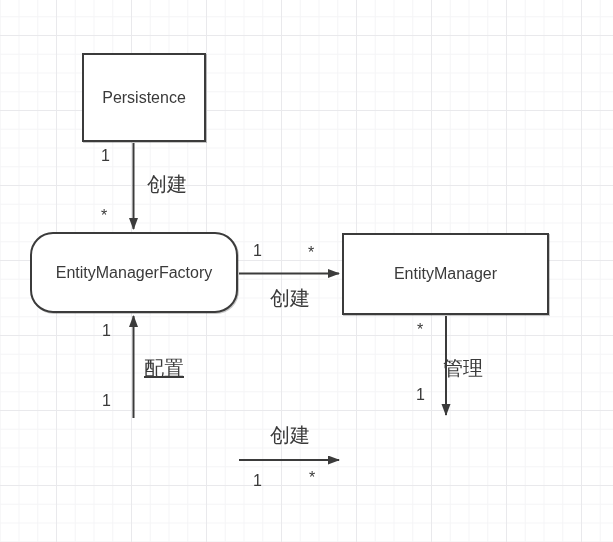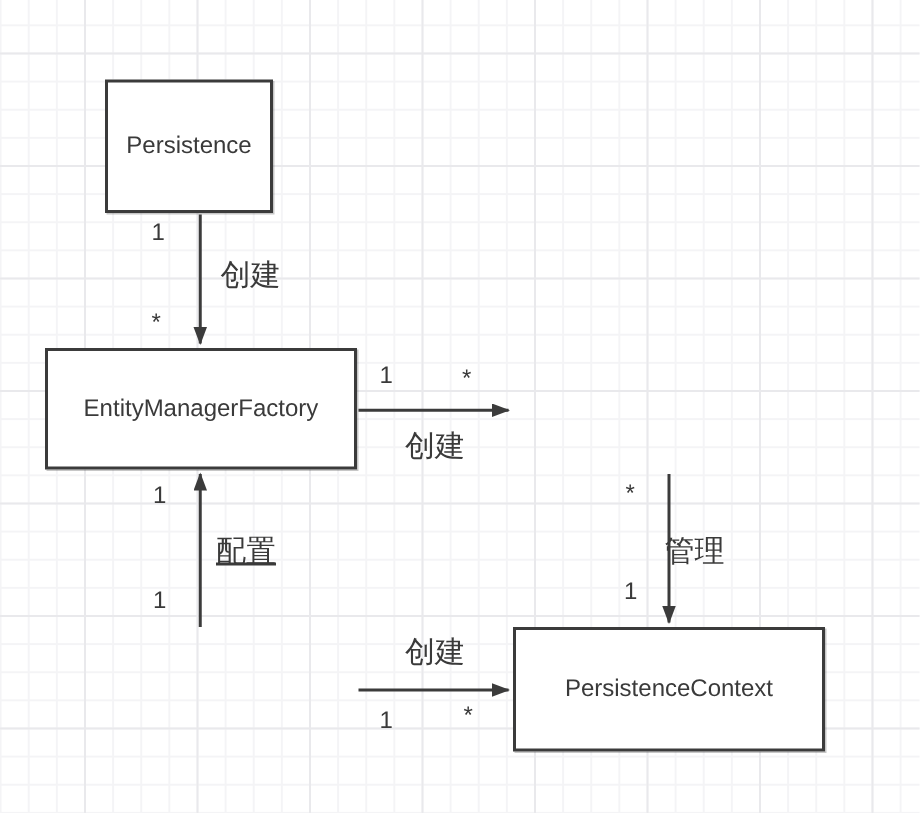--- a/index.html
+++ b/index.html
@@ -24,22 +24,22 @@
     position:absolute;
     background:#ffffff;
     border:2px solid #3b3b3b;
     box-shadow:1px 1px 0 rgba(0,0,0,0.22);
     display:flex;align-items:center;justify-content:center;
     box-sizing:border-box;
     color:#3a3a3a;
     font-size:16px;
     cursor:default;
   }
-  #node-persistence        {left:70px; top:53px;  width:112px; height:89px;text-align:right;}
-  #node-emfactory          {left:30px; top:232px; width:208px; height:81px;}
+  #node-persistence        {left:82px; top:53px;  width:124px; height:89px;text-align:right;}
+  #node-emfactory          {left:30px; top:232px; width:208px; height:81px;border-radius:23px;}
   #node-emanager           {left:342px;top:233px; width:207px; height:82px;}
   #node-punit              {left:28px; top:419px; width:210px; height:81px;}
   #node-pcontext           {left:342px;top:418px; width:208px; height:83px;}
   .edges-svg{
     position:absolute;left:0;top:0;width:613px;height:542px;
     pointer-events:none;
   }
   .edge-label{
     position:absolute;
     color:#3a3a3a;
@@ -76,22 +76,22 @@
       <line x1="239" y1="460" x2="339" y2="460" stroke="#3b3b3b" stroke-width="2" marker-end="url(#arrow)"></line>
     </g>
   </svg>
 
   <div class="node" id="node-persistence">
     <span>Persistence</span>
   </div>
   <div class="node" id="node-emfactory">
     <span>EntityManagerFactory</span>
   </div>
-  <div class="node" id="node-pcontext">
-    <span>PersistenceContext</span>
+  <div class="node" id="node-emanager">
+    <span>EntityManager</span>
   </div>
 
   <span class="edge-label mult" style="left:101px;top:146px;">1</span>
   <span class="edge-label" style="left:147px;top:175px;">创建</span>
   <span class="edge-label mult" style="left:101px;top:206px;">*</span>
 
   <span class="edge-label mult" style="left:253px;top:241px;">1</span>
   <span class="edge-label mult" style="left:308px;top:243px;">*</span>
   <span class="edge-label" style="left:270px;top:289px;">创建</span>
 

